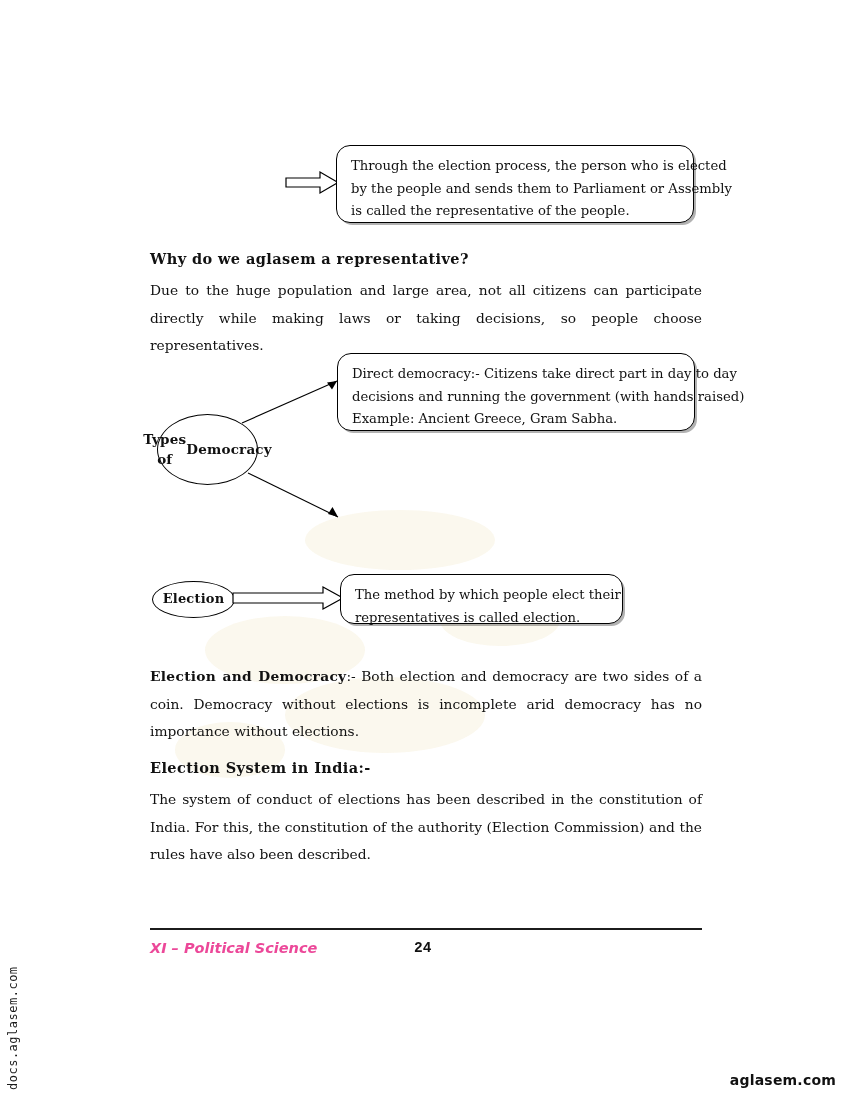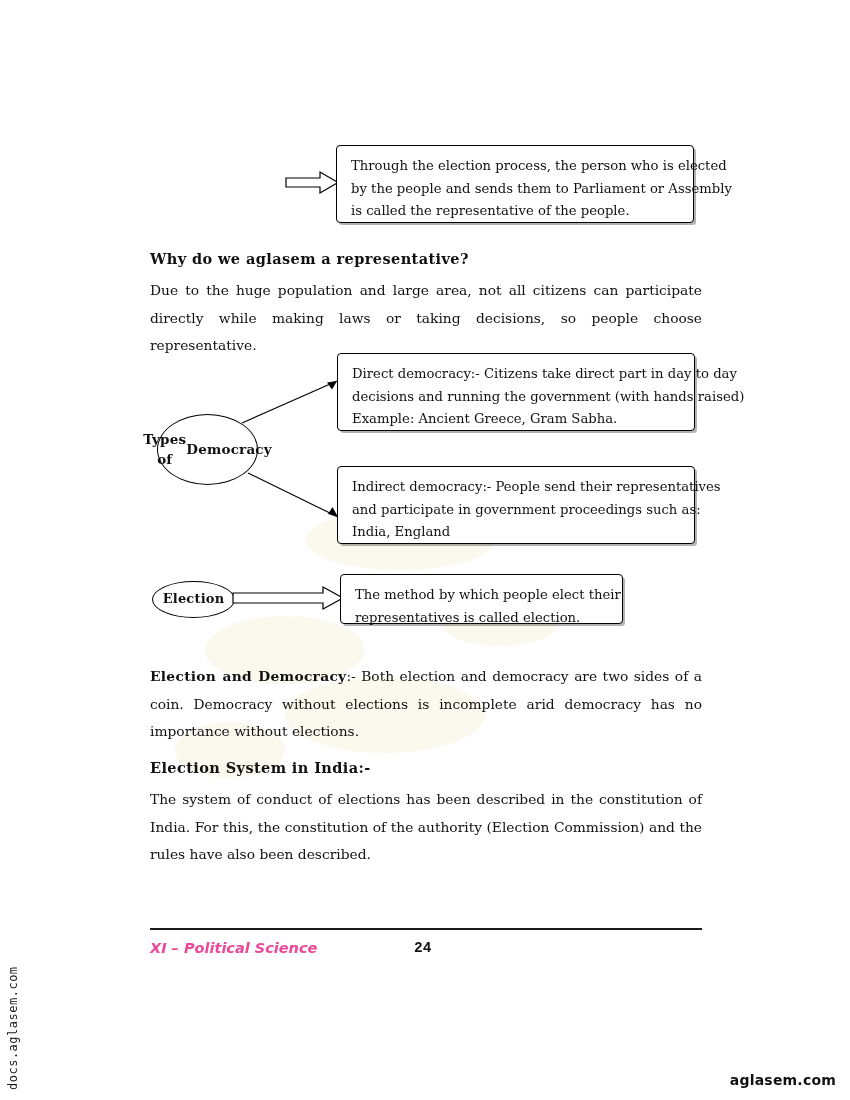--- a/index.html
+++ b/index.html
@@ -71,21 +71,21 @@
     text-align: center;
     font-weight: bold;
     font-size: 13.5px;
     line-height: 1.45;
     letter-spacing: 0.2px;
   }
 
   .callout {
     position: absolute;
     border: 1.3px solid #000;
-    border-radius: 4px;
+    border-radius: 14px;
     background: #fff;
     box-sizing: border-box;
     padding: 9px 12px 9px 14px;
     font-size: 13.2px;
     line-height: 1.72;
     box-shadow: 2.5px 2.5px 0 -0.5px rgba(0,0,0,0.30);
   }
   .callout div { white-space: nowrap; }
 
   svg.connector {
@@ -160,21 +160,21 @@
   </svg>
 
   <div class="callout" style="left:336px; top:145px; width:358px; height:78px;">
     <div>Through the election process, the person who is elected</div>
     <div>by the people and sends them to Parliament or Assembly</div>
     <div>is called the representative of the people.</div>
   </div>
 
   <div class="h-sub" style="left:150px; top:250px;">Why do we aglasem a representative?</div>
 
-  <div class="para" style="left:150px; top:277px; width:552px;">Due to the huge population and large area, not all citizens can participate directly while making laws or taking decisions, so people choose representative.</div>
+  <div class="para" style="left:150px; top:277px; width:552px;">Due to the huge population and large area, not all citizens can participate directly while making laws or taking decisions, so people choose representatives.</div>
 
   <div class="ellipse" style="left:157px; top:414px; width:99px; height:69px; flex-direction:row;">
     <span>Types of</span>
     <span>Democracy</span>
   </div>
 
   <svg class="connector" style="left:240px; top:375px; width:105px; height:50px;" viewBox="0 0 105 50">
     <line x1="2" y1="48" x2="97" y2="6" stroke="#000" stroke-width="1.1"></line>
     <path d="M97,6 L87,7.5 L92,14.5 Z" fill="#000"></path>
   </svg>
@@ -183,25 +183,20 @@
     <line x1="2" y1="3" x2="92" y2="47" stroke="#000" stroke-width="1.1"></line>
     <path d="M92,47 L82,44 L86.5,37 Z" fill="#000"></path>
   </svg>
 
   <div class="callout" style="left:337px; top:353px; width:358px; height:78px;">
     <div>Direct democracy:- Citizens take direct part in day  to day</div>
     <div>decisions and running the government (with hands raised)</div>
     <div>Example: Ancient Greece, Gram Sabha.</div>
   </div>
 
-  <div class="callout" style="left:337px; top:466px; width:358px; height:78px;">
-    <div>Indirect democracy:- People send their representatives</div>
-    <div>and participate in government proceedings such as:</div>
-    <div>India, England</div>
-  </div>
 
   <div class="ellipse" style="left:152px; top:581px; width:81px; height:35px; font-size:13px;">
     <span>Election</span>
   </div>
 
   <svg class="connector" style="left:233px; top:586px; width:112px; height:26px;" viewBox="0 0 112 26">
     <path d="M0,7 L90,7 L90,1 L110,12 L90,23 L90,17 L0,17 Z" fill="#ffffff" stroke="#000000" stroke-width="1.2" stroke-linejoin="miter"></path>
   </svg>
 
   <div class="callout" style="left:340px; top:574px; width:283px; height:50px;">

